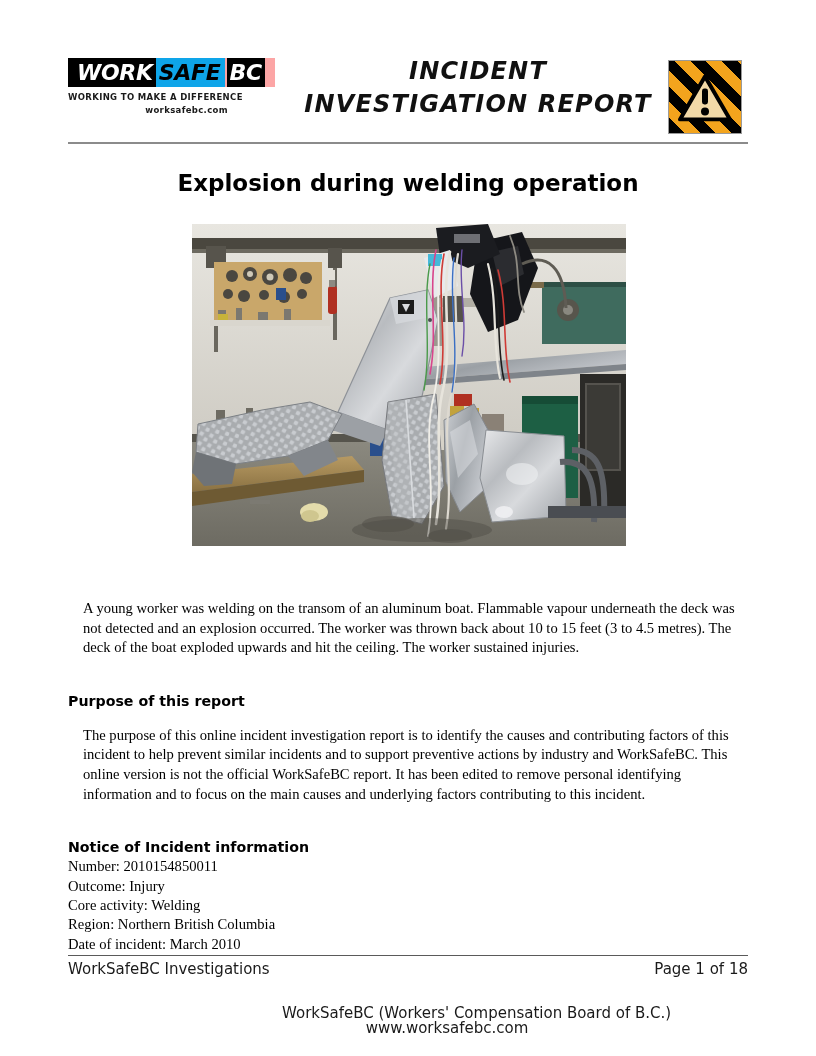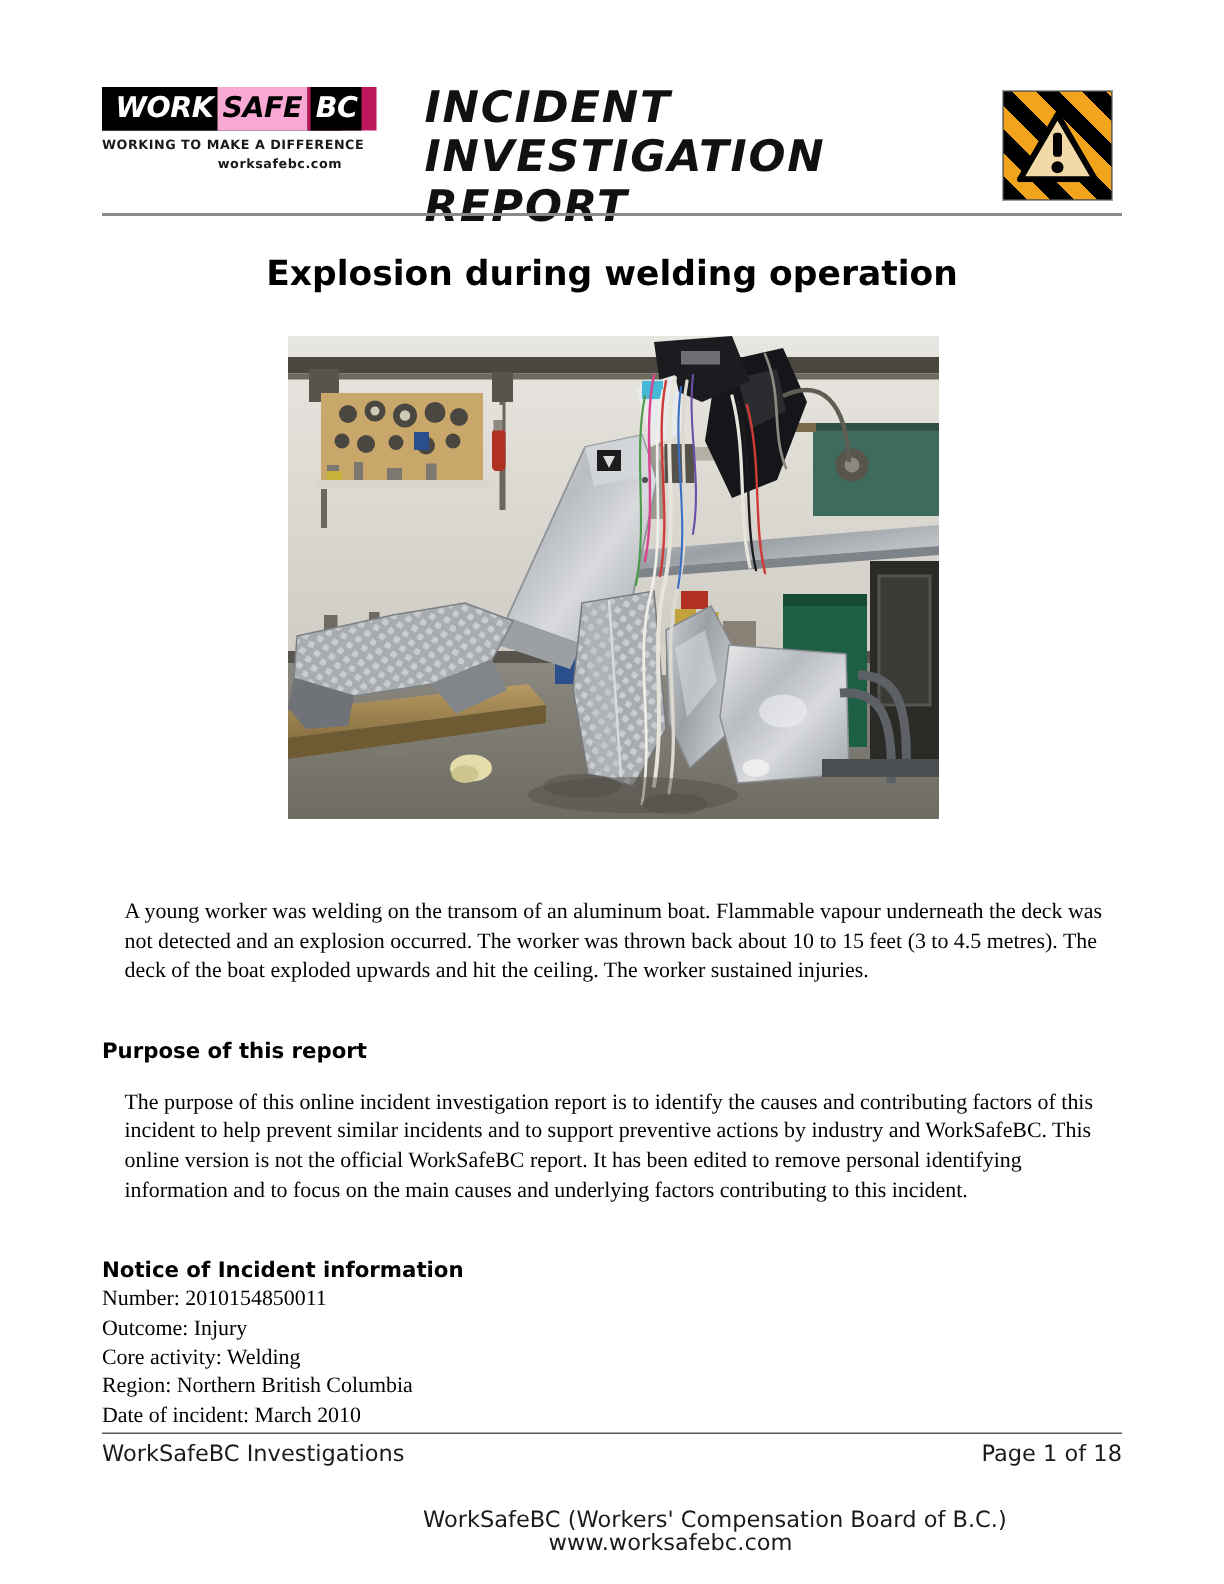--- a/index.html
+++ b/index.html
@@ -43,41 +43,41 @@
     align-items: stretch;
     background: #000000;
     height: 29px;
     width: 160px;
     box-sizing: border-box;
   }
   .logo-word {
     font-family: "DejaVu Sans", sans-serif;
     font-weight: bold;
     font-style: italic;
-    font-size: 19px;
+    font-size: 22px;
     line-height: 29px;
     letter-spacing: -0.3px;
     display: inline-block;
     white-space: pre;
   }
   .logo-work {
     color: #ffffff;
     background: #000000;
     padding-left: 9px;
     padding-right: 3px;
   }
   .logo-safe {
     color: #000000;
-    background: #f9a8d4;
+    background: #0ea5e9;
     padding-left: 3px;
     padding-right: 4px;
   }
   .logo-bc {
     color: #ffffff;
-    background: #be185d;
+    background: #fca5a5;
     padding-left: 2px;
     padding-right: 10px;
   }
   .logo-bc-inner {
     background: #000000;
     padding: 0 3px;
     display: inline-block;
   }
   .logo-tagline {
     font-family: "DejaVu Sans", sans-serif;
@@ -99,24 +99,25 @@
     text-align: right;
     width: 160px;
     white-space: nowrap;
   }
 
   .header-title {
     position: absolute;
     left: 215px;
     top: 0px;
     width: 390px;
+    text-align: center;
     font-family: "DejaVu Sans", sans-serif;
     font-weight: bold;
     font-style: italic;
-    font-size: 29px;
+    font-size: 24px;
     line-height: 33px;
     letter-spacing: 1.2px;
     color: #111111;
   }
   .header-title .l1 { display:block; }
   .header-title .l2 { display:block; }
 
   .hazard-icon {
     position: absolute;
     left: 600px;

